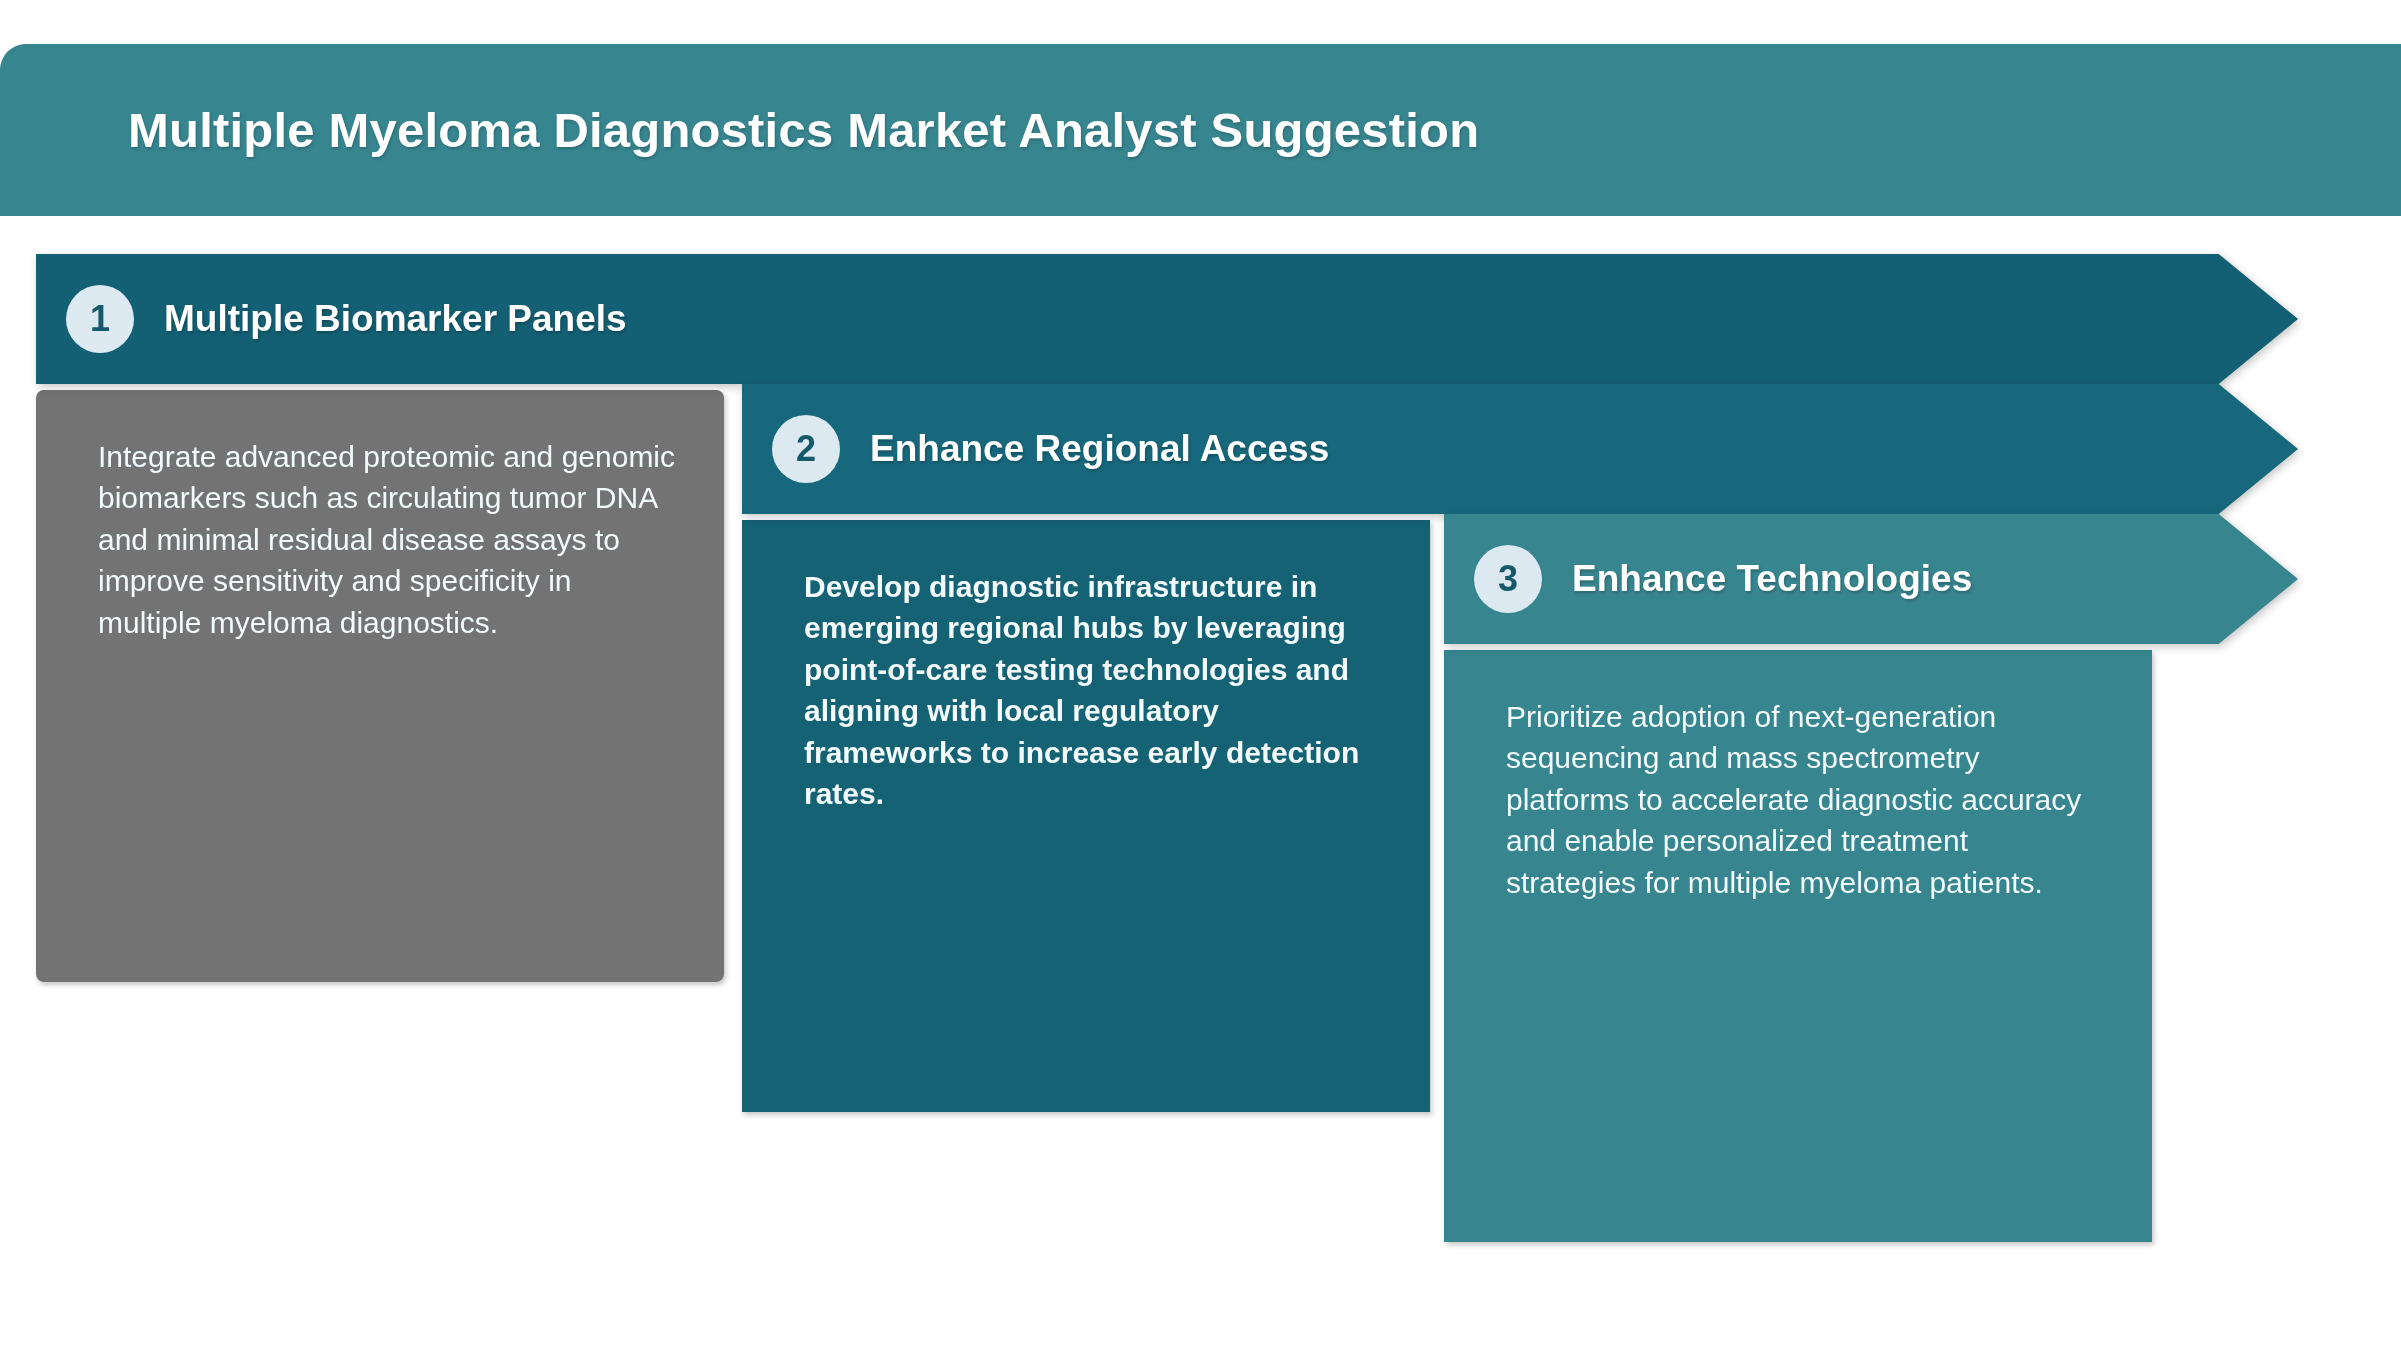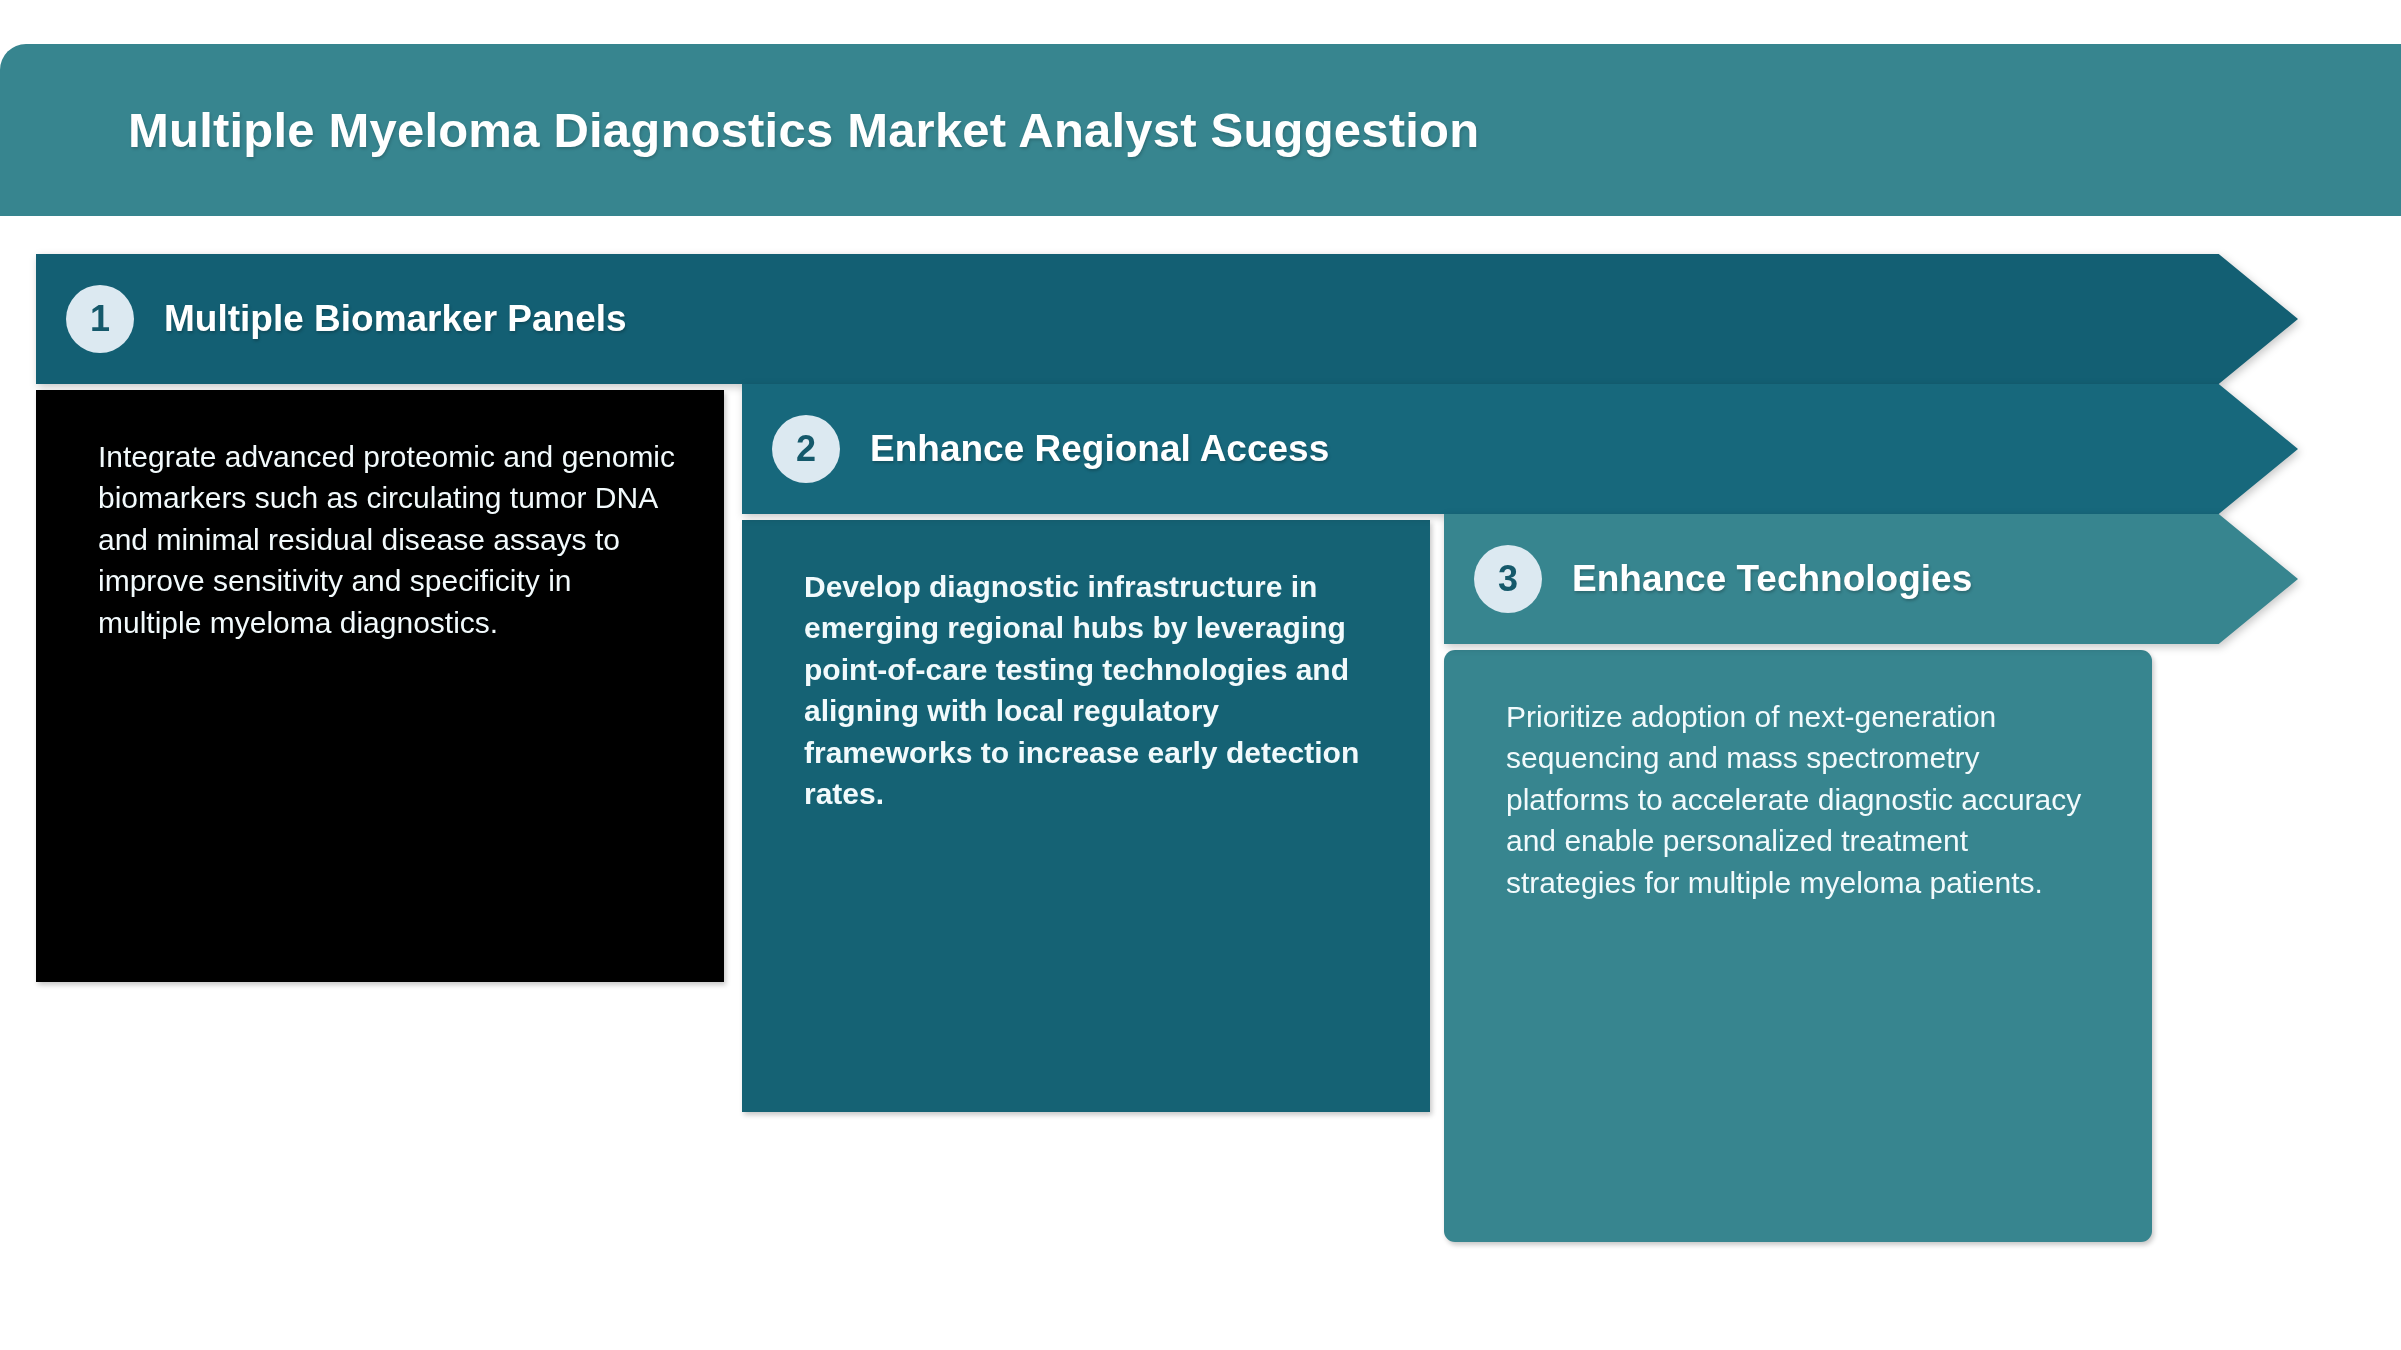--- a/index.html
+++ b/index.html
@@ -101,27 +101,27 @@
 </style>
 </head>
 <body>
 
 <div class="header" style="background: rgb(55, 133, 143);">
   <div class="header-title" style="color: rgb(255, 255, 255);">Multiple Myeloma Diagnostics Market Analyst Suggestion</div>
 </div>
 
 <div class="stage">
 
-  <div class="card" id="card-1" style="background: #000000;">
+  <div class="card" id="card-1" style="background: #737373; border-radius: 8px;">
     <p style="color: rgb(242, 250, 252);">Integrate advanced proteomic and genomic biomarkers such as circulating tumor DNA and minimal residual disease assays to improve sensitivity and specificity in multiple myeloma diagnostics.</p>
   </div>
   <div class="card" id="card-2" style="background: rgb(21, 98, 116);">
     <p style="color: rgb(242, 250, 252);">Develop diagnostic infrastructure in emerging regional hubs by leveraging point-of-care testing technologies and aligning with local regulatory frameworks to increase early detection rates.</p>
   </div>
-  <div class="card" id="card-3" style="background: rgb(55, 133, 143); border-radius: 11px;">
+  <div class="card" id="card-3" style="background: rgb(55, 133, 143);">
     <p style="color: rgb(242, 250, 252);">Prioritize adoption of next-generation sequencing and mass spectrometry platforms to accelerate diagnostic accuracy and enable personalized treatment strategies for multiple myeloma patients.</p>
   </div>
 
   <div class="band" id="band-1">
     <svg class="band-shape" viewBox="0 0 2262 130" preserveAspectRatio="none">
       <path d="M0,0 L2112,0 L2112,-58 L2262,65 L2112,188 L2112,130 L0,130 Z" fill="#135f73"></path>
     </svg>
     <div class="band-inner">
       <div class="num-circle" style="background: rgb(220, 233, 241); color: rgb(21, 89, 107);">1</div>
       <div class="band-title">Multiple Biomarker Panels</div>

